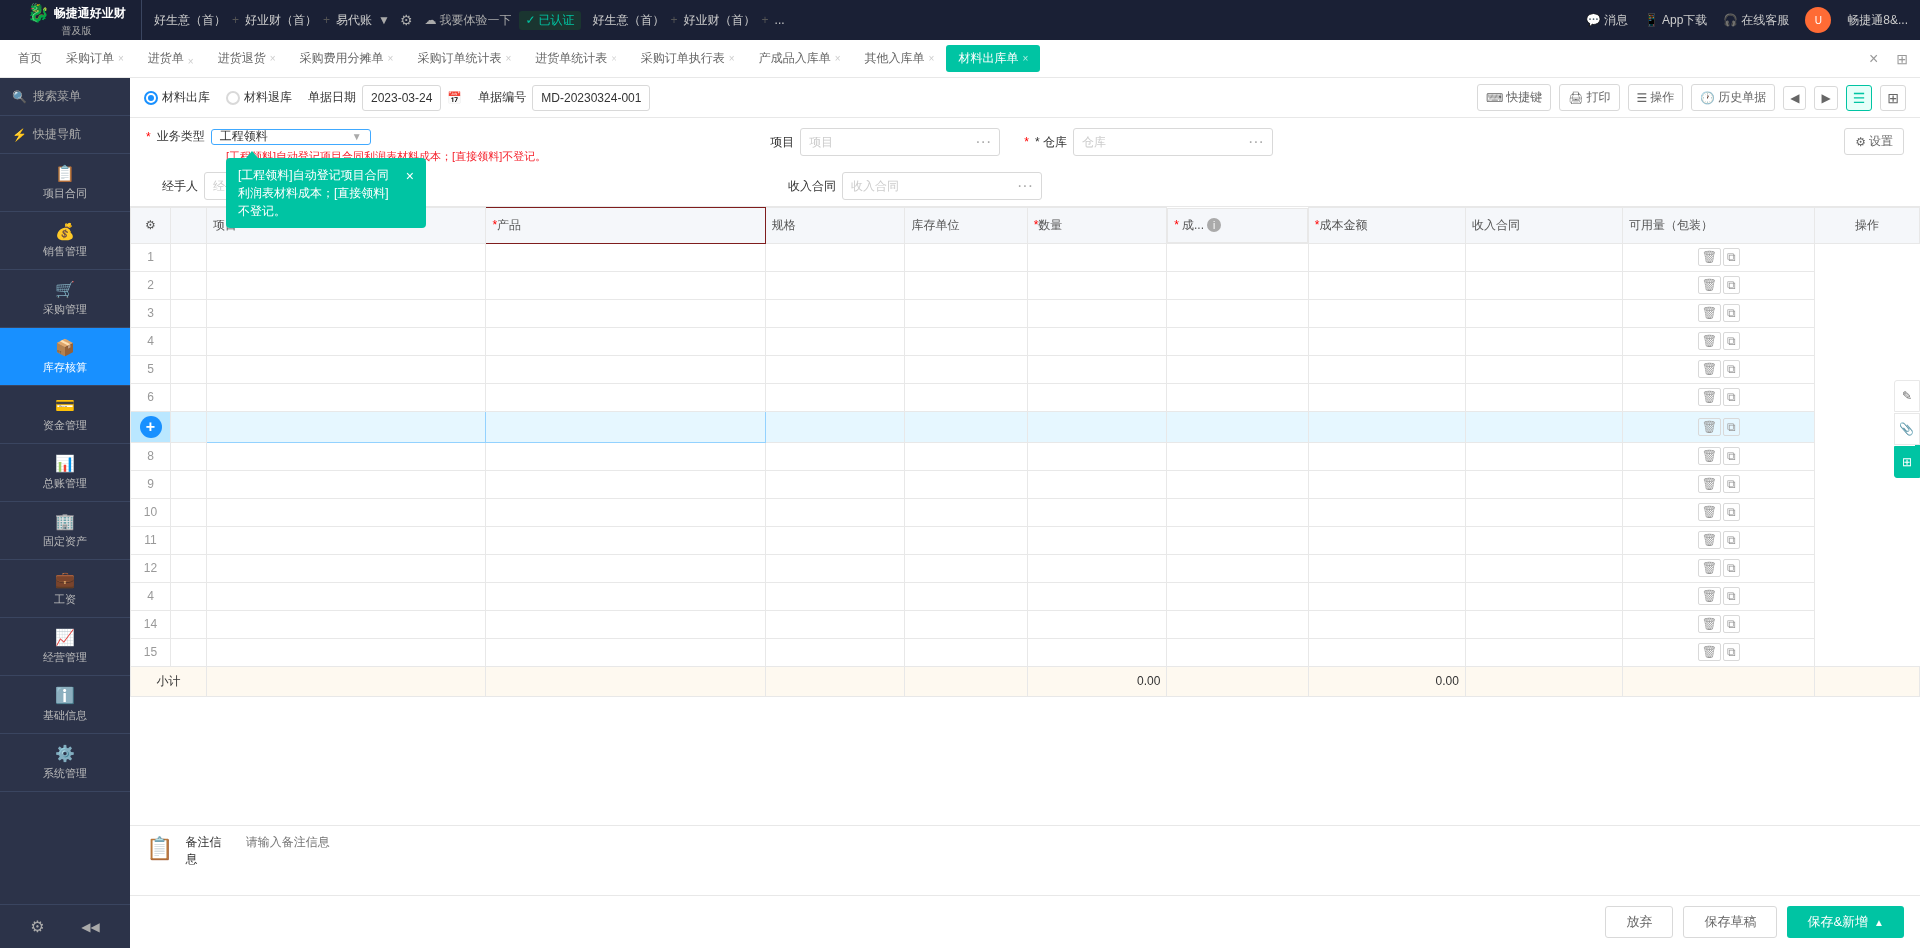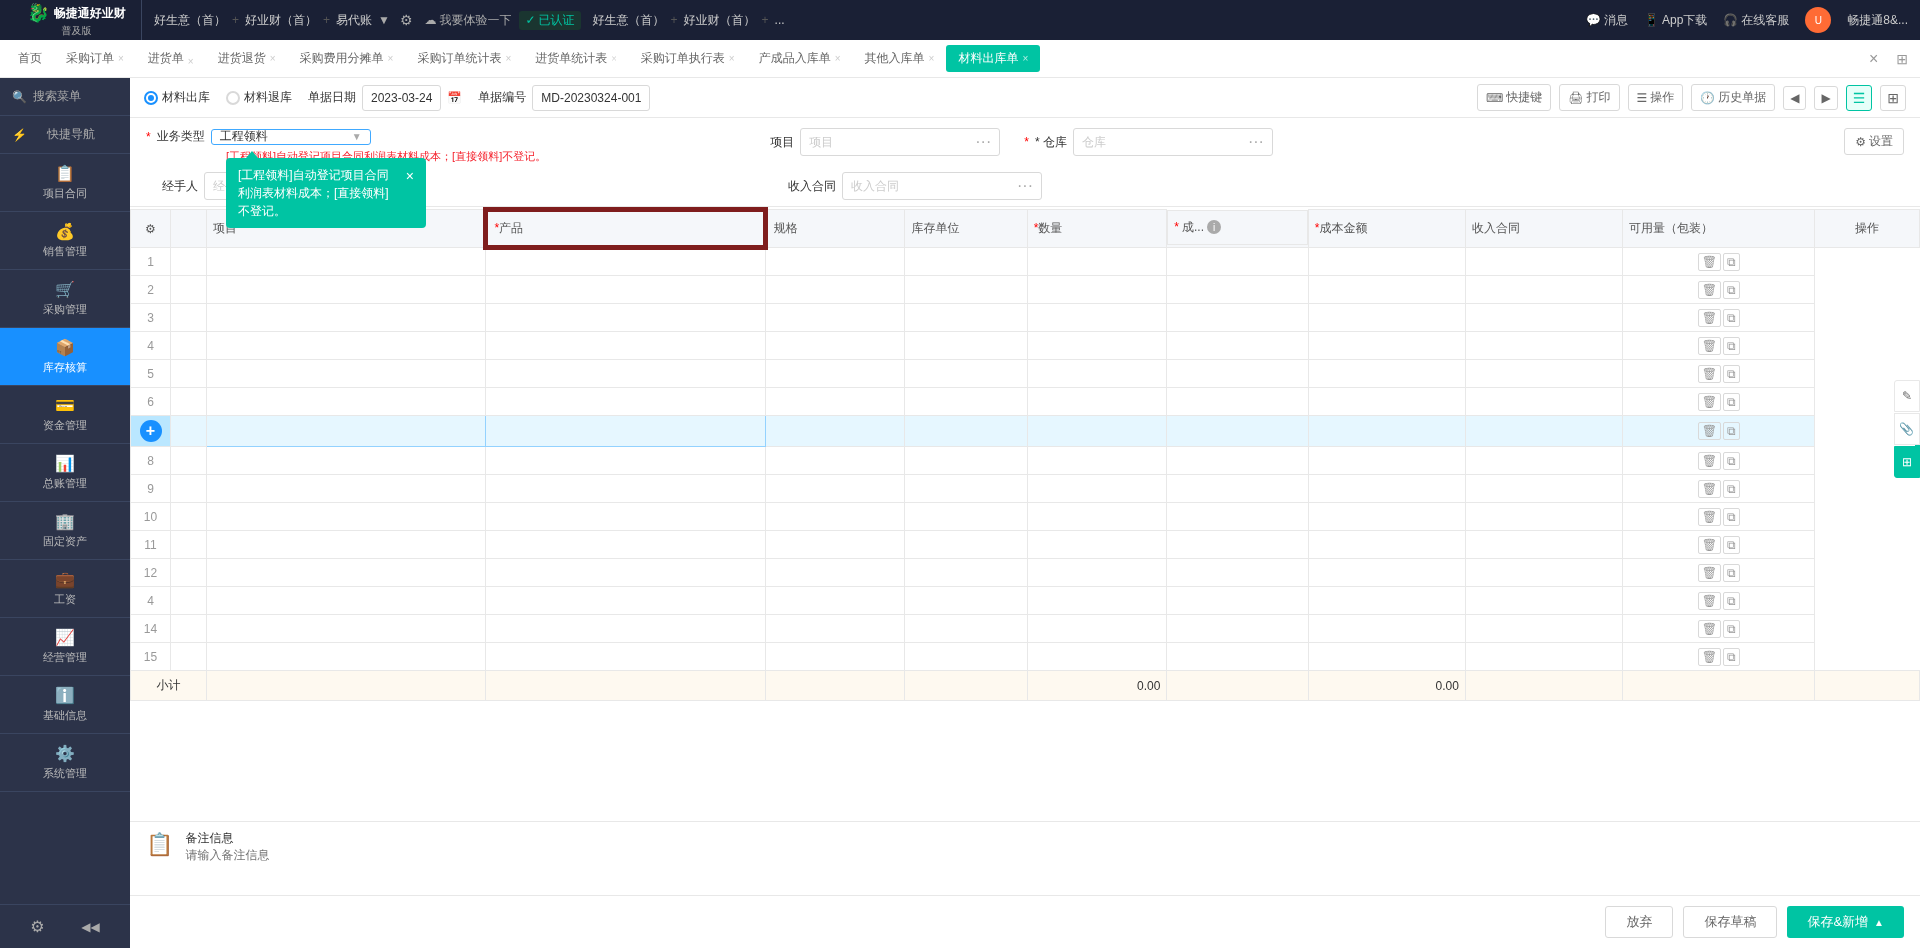--- a/index.html
+++ b/index.html
@@ -84,21 +84,21 @@
 
 <div style="display: flex; height: calc(948px - 78px);">
 
   <div style="width: 130px; background: #2c3349; color: #fff; display: flex; flex-direction: column; flex-shrink: 0;">
     <div style="padding: 10px 12px; border-bottom: 1px solid #3a4560; display:flex; align-items:center; gap:6px; cursor:pointer;">
       <span style="color:#aaa;">🔍</span>
       <span style="font-size:12px; color:#aaa;">搜索菜单</span>
     </div>
     <div style="padding: 10px 12px; border-bottom: 1px solid #3a4560; display:flex; align-items:center; gap:6px; cursor:pointer;">
       <span style="color:#aaa;">⚡</span>
-      <span style="font-size:12px; color:#aaa;margin-left:14px;">快捷导航</span>
+      <span style="font-size:12px; color:#aaa;">快捷导航</span>
     </div>
 
     <div style="display:flex; flex-direction:column; align-items:center; padding:10px 8px; cursor:pointer; color:#bbb; font-size:11px; gap:3px; border-bottom:1px solid #3a4560;">
       <span style="font-size:16px;">📋</span>
       <span style="font-size:11px;">项目合同</span>
     </div>
     <div style="display:flex; flex-direction:column; align-items:center; padding:10px 8px; cursor:pointer; color:#bbb; font-size:11px; gap:3px; border-bottom:1px solid #3a4560;">
       <span style="font-size:16px;">💰</span>
       <span style="font-size:11px;">销售管理</span>
     </div>
@@ -266,21 +266,21 @@
     <div style="flex: 1; overflow: hidden; display: flex; flex-direction: column; background: #fff;">
       <div style="overflow: auto; flex: 1;">
         <table style="width: 100%; border-collapse: collapse; font-size: 12px; min-width: 1200px;">
           <thead>
             <tr style="background: #f5f7fa;">
               <th style="padding:8px 6px; border:1px solid #e8e8e8; font-weight:500; color:#555; white-space:nowrap; width:40px; text-align:center;">
                 <span style="cursor:pointer;">⚙</span>
               </th>
               <th style="padding:8px 6px; border:1px solid #e8e8e8; font-weight:500; color:#555; width:36px; text-align:center;"></th>
               <th style="padding:8px 6px; border:1px solid #e8e8e8; font-weight:500; color:#555; white-space:nowrap; min-width:80px;">项目</th>
-              <th style="padding:8px 6px; border:5px solid #7f1d1d; font-weight:500; color:#555; white-space:nowrap; min-width:120px;"><span style="color:#f00;">*</span>产品</th>
+              <th style="padding:8px 6px; border:1px solid #7f1d1d; font-weight:500; color:#555; white-space:nowrap; min-width:120px;"><span style="color:#f00;">*</span>产品</th>
               <th style="padding:8px 6px; border:1px solid #e8e8e8; font-weight:500; color:#555; white-space:nowrap; min-width:80px;">规格</th>
               <th style="padding:8px 6px; border:1px solid #e8e8e8; font-weight:500; color:#555; white-space:nowrap; min-width:70px;">库存单位</th>
               <th style="padding:8px 6px; border:1px solid #e8e8e8; font-weight:500; color:#555; white-space:nowrap; min-width:80px;"><span style="color:#f00;">*</span>数量</th>
               <th style="padding:8px 6px; border:1px solid #e8e8e8; font-weight:500; color:#555; white-space:nowrap; min-width:80px; display:flex; align-items:center; gap:3px;"><span style="color:#f00;">*</span>成... <span style="background:#aaa; color:#fff; border-radius:50%; width:14px; height:14px; display:inline-flex; align-items:center; justify-content:center; font-size:10px; cursor:pointer;">i</span></th>
               <th style="padding:8px 6px; border:1px solid #e8e8e8; font-weight:500; color:#555; white-space:nowrap; min-width:90px;"><span style="color:#f00;">*</span>成本金额</th>
               <th style="padding:8px 6px; border:1px solid #e8e8e8; font-weight:500; color:#555; white-space:nowrap; min-width:90px;">收入合同</th>
               <th style="padding:8px 6px; border:1px solid #e8e8e8; font-weight:500; color:#555; white-space:nowrap; min-width:110px;">可用量（包装）</th>
               <th style="padding:8px 6px; border:1px solid #e8e8e8; font-weight:500; color:#555; white-space:nowrap; min-width:60px; text-align:center;">操作</th>
             </tr>
           </thead>
@@ -505,21 +505,21 @@
               <td style="border:1px solid #e8e8e8;"></td>
               <td style="border:1px solid #e8e8e8;"></td>
             </tr>
           </tbody>
         </table>
       </div>
     </div>
 
     <div style="background:#fff; border-top:1px solid #e8e8e8; padding:8px 16px; display:flex; gap:12px; align-items:flex-start; min-height:70px;">
       <span style="font-size:22px; color:#00c4a3; margin-top:2px;">📋</span>
-      <div style="display:flex; flex-direction:column; gap:0; flex:1;">
+      <div style="display:flex; gap:14px; flex:1;">
         <span style="font-size:12px; color:#333; font-weight:500;">备注信息</span>
         <textarea style="border: none; outline: none; font-size: 12px; color: rgb(153, 153, 153); resize: none; background: transparent; width: 100%; height: 40px;" placeholder="请输入备注信息"></textarea>
       </div>
     </div>
 
     <div style="background:#fff; border-top:1px solid #e8e8e8; padding:10px 16px; display:flex; justify-content:flex-end; gap:10px;">
       <button style="padding:6px 20px; border:1px solid #d9d9d9; border-radius:3px; background:#fff; cursor:pointer; font-size:13px; color:#666;">放弃</button>
       <button style="padding:6px 20px; border:1px solid #d9d9d9; border-radius:3px; background:#fff; cursor:pointer; font-size:13px; color:#666;">保存草稿</button>
       <button style="padding:6px 20px; border:none; border-radius:3px; background:#00c4a3; cursor:pointer; font-size:13px; color:#fff; display:flex; align-items:center; gap:6px;">
         <span>保存&amp;新增</span>

